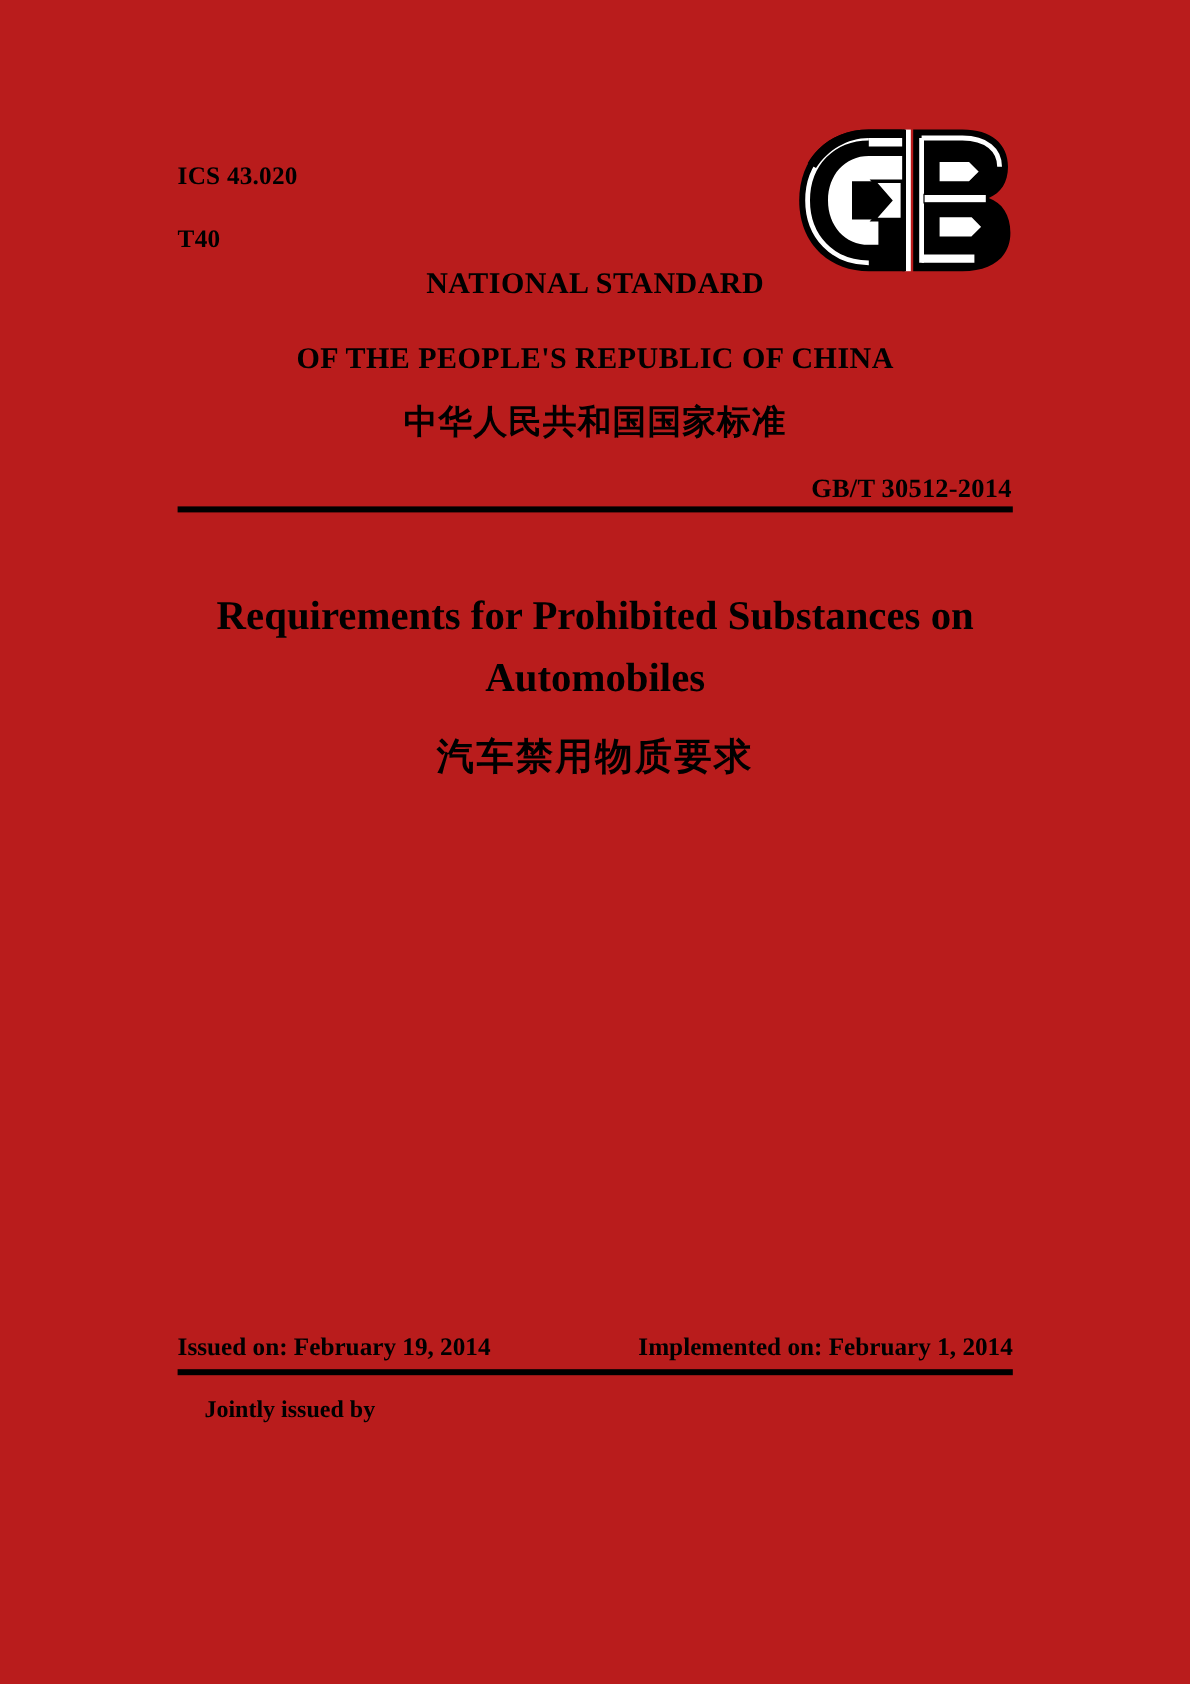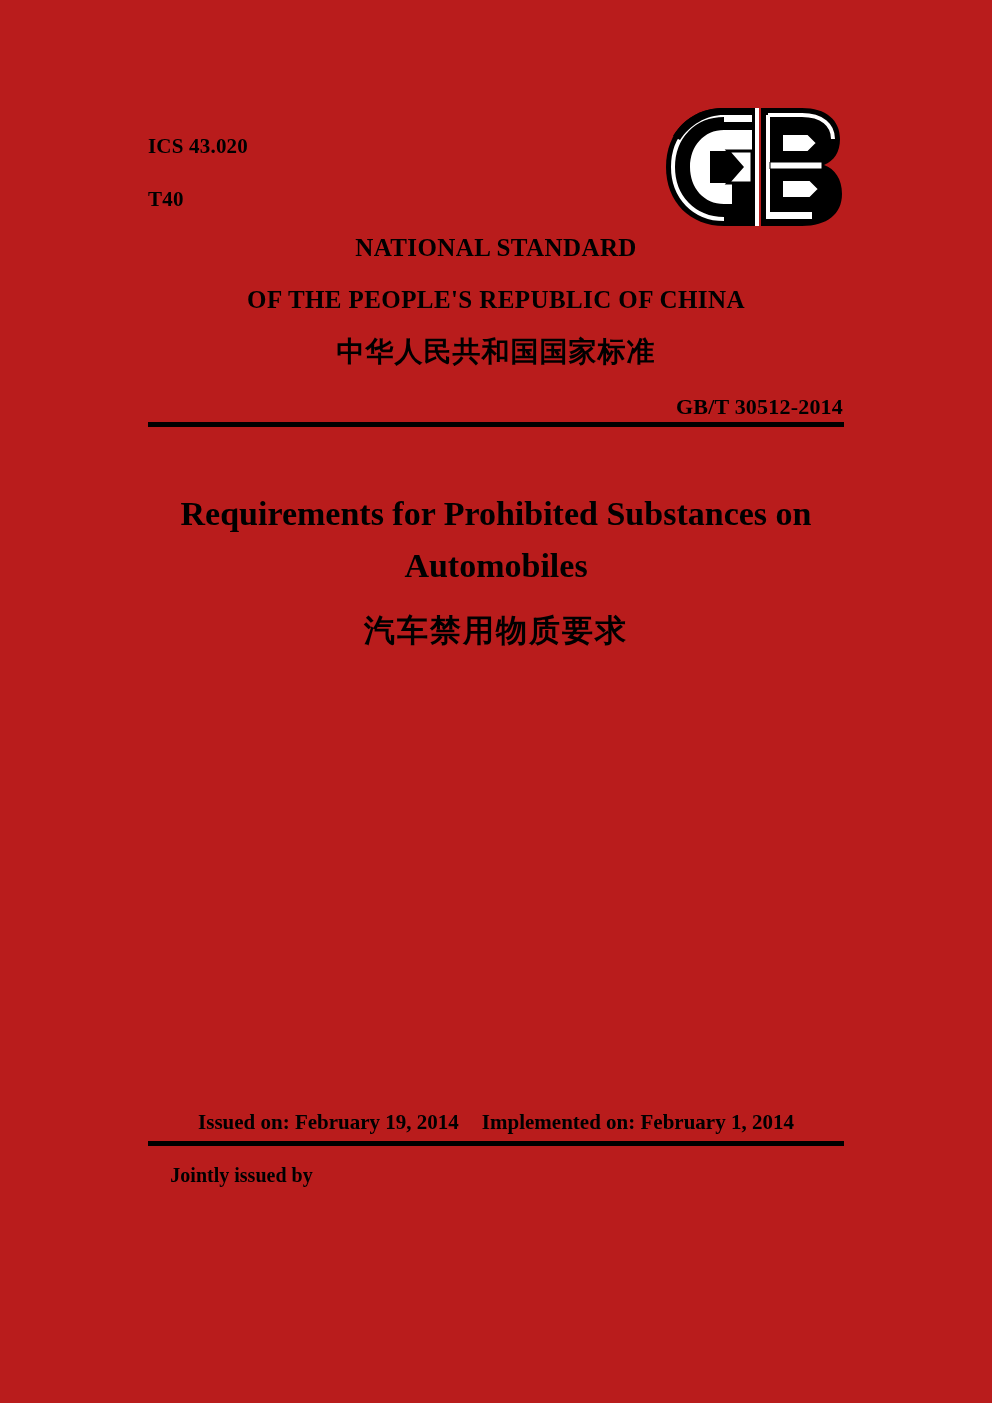--- a/index.html
+++ b/index.html
@@ -47,21 +47,21 @@
   
   .heading {
     position: absolute;
     left: 0;
     width: 992px;
     text-align: center;
     font-weight: bold;
     white-space: nowrap;
   }
   #heading-national {
-    top: 234px;
+    top: 223px;
     font-size: 25px;
     letter-spacing: 0.4px;
   }
   #heading-prc {
     top: 286px;
     font-size: 25px;
     letter-spacing: 0.4px;
   }
   #heading-chinese {
     top: 333px;
@@ -117,21 +117,21 @@
     letter-spacing: 2px;
   }
 
   
   #dates-row {
     position: absolute;
     left: 148px;
     width: 696px;
     top: 1110px;
     display: flex;
-    justify-content: center;
+    justify-content: space-between;
     align-items: baseline;
     font-size: 21px;
     font-weight: bold;
     white-space: nowrap;
     gap: 23px;
   }
 
   
   #issuer-block {
     position: absolute;

